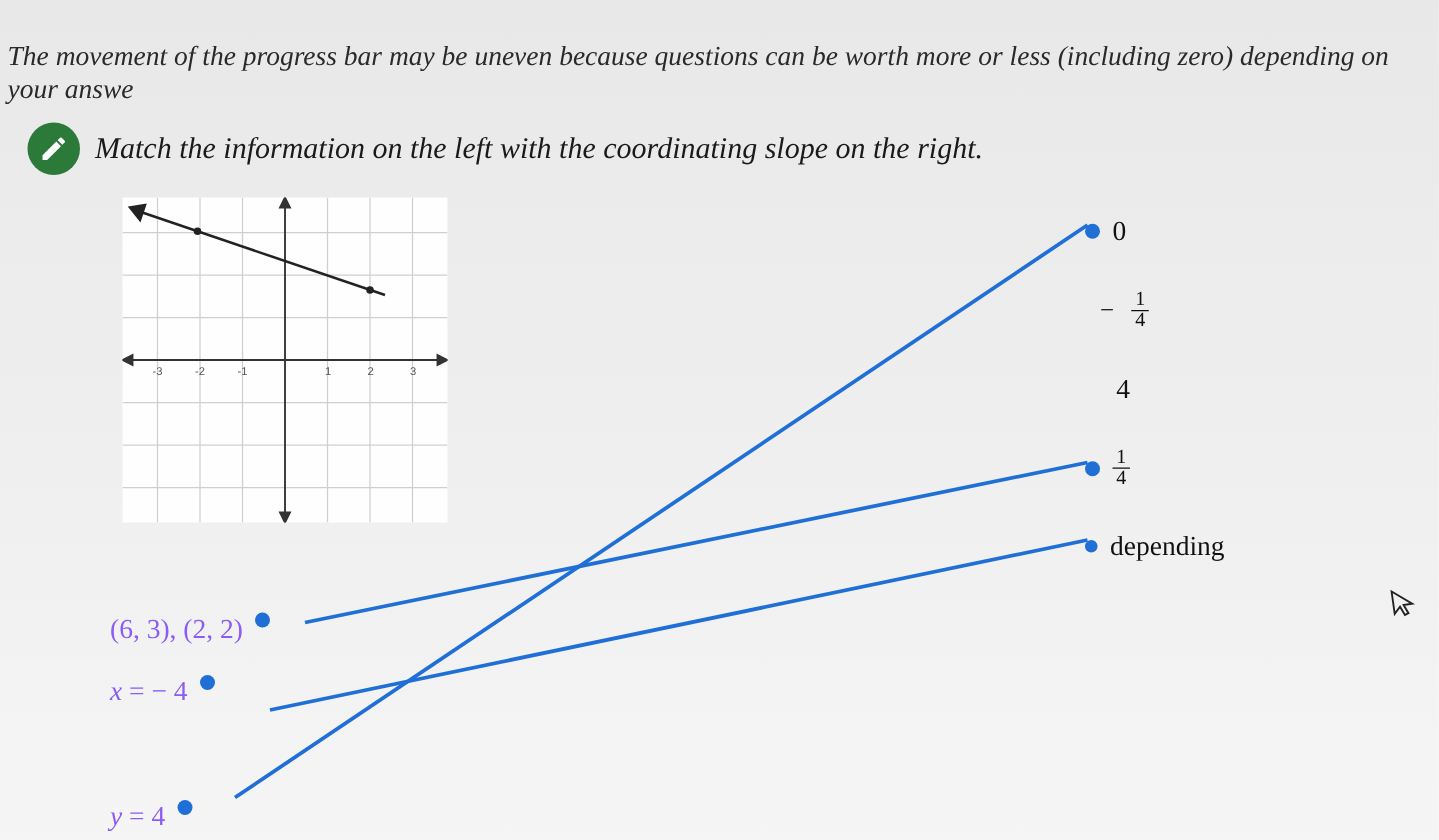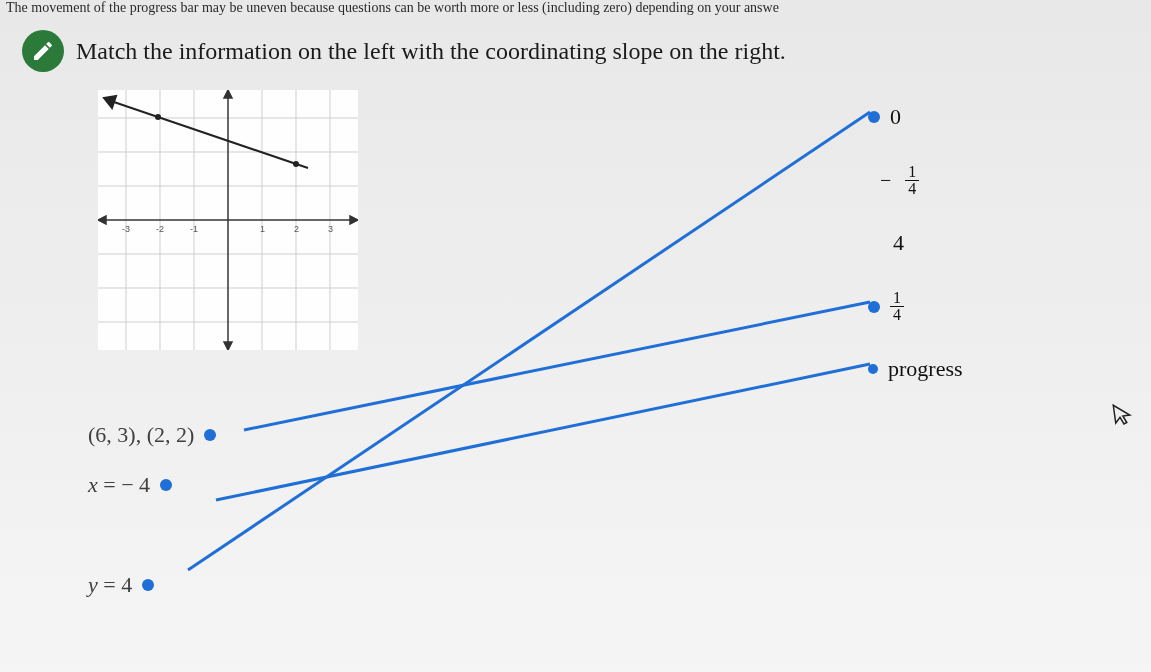--- a/index.html
+++ b/index.html
@@ -5,31 +5,33 @@
   * { box-sizing: border-box; margin: 0; padding: 0; }
   body {
     font-family: Georgia, 'Times New Roman', serif;
     background: linear-gradient(180deg, #e8e8e8 0%, #f5f5f5 100%);
     width: 1151px;
     height: 672px;
     position: relative;
     overflow: hidden;
   }
   .progress-note {
-    font-size: 14px;
+    font-style: italic;
+    font-size: 22px;
     color: #2a2a2a;
-    padding: 0 0 10px 6px;
+    padding: 32px 0 10px 6px;
     font-family: Georgia, serif;
   }
   .question-row {
     display: flex;
     align-items: center;
     gap: 12px;
     padding-left: 22px;
     margin-top: 4px;
+    font-style: italic;
   }
   .pencil-badge {
     width: 42px;
     height: 42px;
     border-radius: 50%;
     background: #2b7a3a;
     display: flex;
     align-items: center;
     justify-content: center;
     flex-shrink: 0;
@@ -49,24 +51,24 @@
     position: absolute;
     left: 98px;
     top: 18px;
     width: 260px;
     height: 260px;
     background: #fefefe;
   }
   .left-item {
     position: absolute;
     display: flex;
-    align-items: center;
+    align-items: flex-start;
     gap: 10px;
     font-size: 22px;
-    color: #404040;
+    color: #8b5cf6;
     font-family: Georgia, serif;
     white-space: nowrap;
   }
   .right-item {
     position: absolute;
     display: flex;
     align-items: center;
     gap: 10px;
     font-size: 22px;
     color: #111;
@@ -200,21 +202,21 @@
   <div class="right-item" style="left:868px; top:218px;">
     <span class="dot"></span>
     <span class="frac">
       <span class="num">1</span>
       <span class="den">4</span>
     </span>
   </div>
 
   <div class="right-item" style="left:868px; top:284px;">
     <span class="dot small"></span>
-    <span>progress</span>
+    <span>depending</span>
   </div>
 
   <svg class="lines" width="1151" height="560">
     <g stroke="#1f6fd6" stroke-width="3" fill="none">
 
       <line x1="244" y1="358" x2="870" y2="230"></line>
 
       <line x1="216" y1="428" x2="870" y2="292"></line>
 
       <line x1="188" y1="498" x2="870" y2="40"></line>

